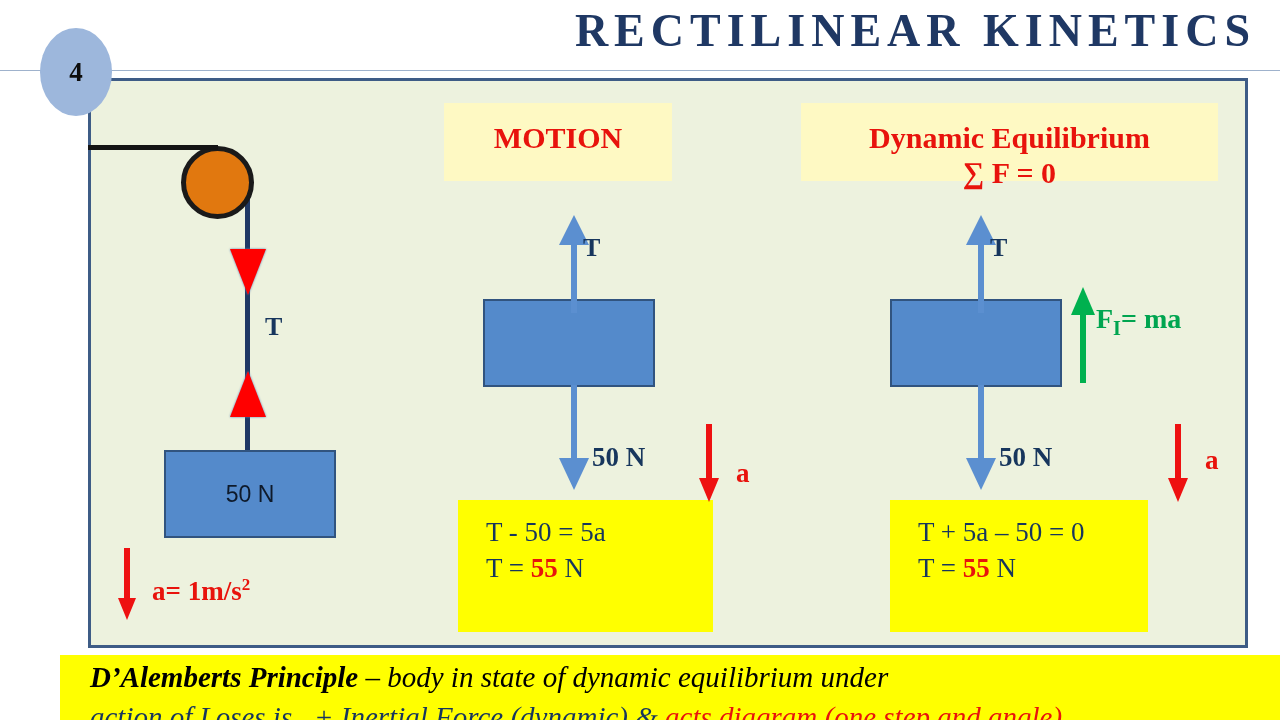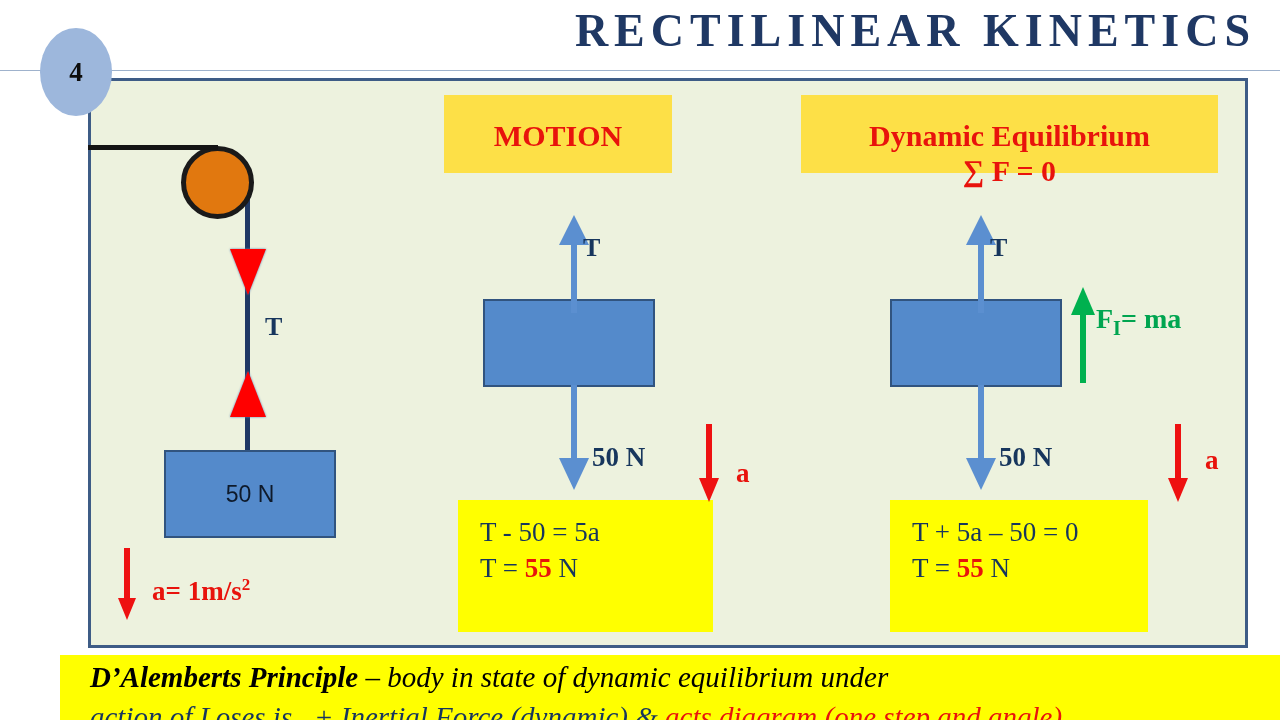--- a/index.html
+++ b/index.html
@@ -83,23 +83,23 @@
   
   #accel-arrow-left{position:absolute;left:117px;top:548px;width:20px;height:72px;z-index:14;}
   #accel-label-left{
     position:absolute;left:152px;top:575px;
     font-weight:bold;font-size:27px;color:#E8130C;white-space:nowrap;
   }
   #accel-label-left sup{font-size:17px;}
 
   
   .header-box{
-    position:absolute;background:#fde047;text-align:center;
+    position:absolute;background:#fef9c3;text-align:center;
     color:#E8130C;font-weight:bold;line-height:1.06;
-    padding-top:25px;box-sizing:border-box;
+    padding-top:19px;box-sizing:border-box;margin-top:8px;
   }
   #motion-header-box{left:444px;top:95px;width:228px;height:78px;}
   #dyneq-header-box{left:801px;top:95px;width:417px;height:78px;}
   .header-title{font-size:30px;display:block;}
   .header-eq{font-size:30px;display:block;margin-top:3px;}
 
   
   .fbd-block{
     position:absolute;width:172px;height:88px;
     background:#548ACB;border:2px solid #31547F;box-sizing:border-box;z-index:6;
@@ -126,21 +126,21 @@
   #accel-label-motion{left:736px;top:458px;font-size:27px;}
   
   #tension-label-dyneq{left:990px;top:233px;font-size:26px;}
   #weight-label-dyneq{left:999px;top:442px;font-size:27px;}
   #accel-label-dyneq{left:1205px;top:445px;font-size:27px;}
   #inertia-label-dyneq{left:1096px;top:303px;font-size:28px;}
 
   
   .equation-box{
     position:absolute;background:#FFFF00;box-sizing:border-box;
-    padding:14px 0 0 22px;
+    padding:14px 0 0 28px;
   }
   #eq-box-motion{left:458px;top:500px;width:255px;height:132px;}
   #eq-box-dyneq{left:890px;top:500px;width:258px;height:132px;}
   .equation-line{
     font-size:27px;color:#17365D;line-height:1.34;white-space:nowrap;
   }
   .equation-line .hl{color:#E8130C;font-weight:bold;}
 
   
   #bottom-banner{

